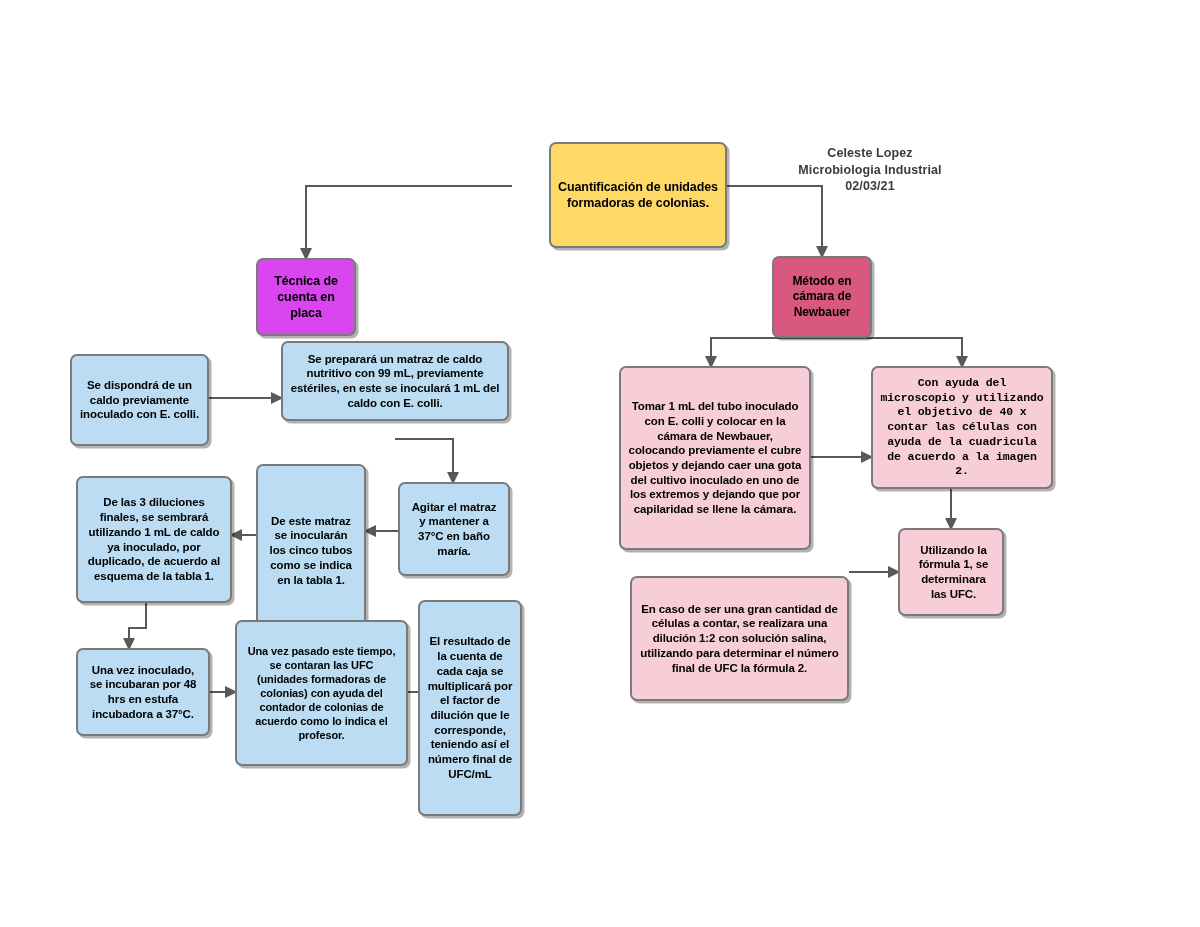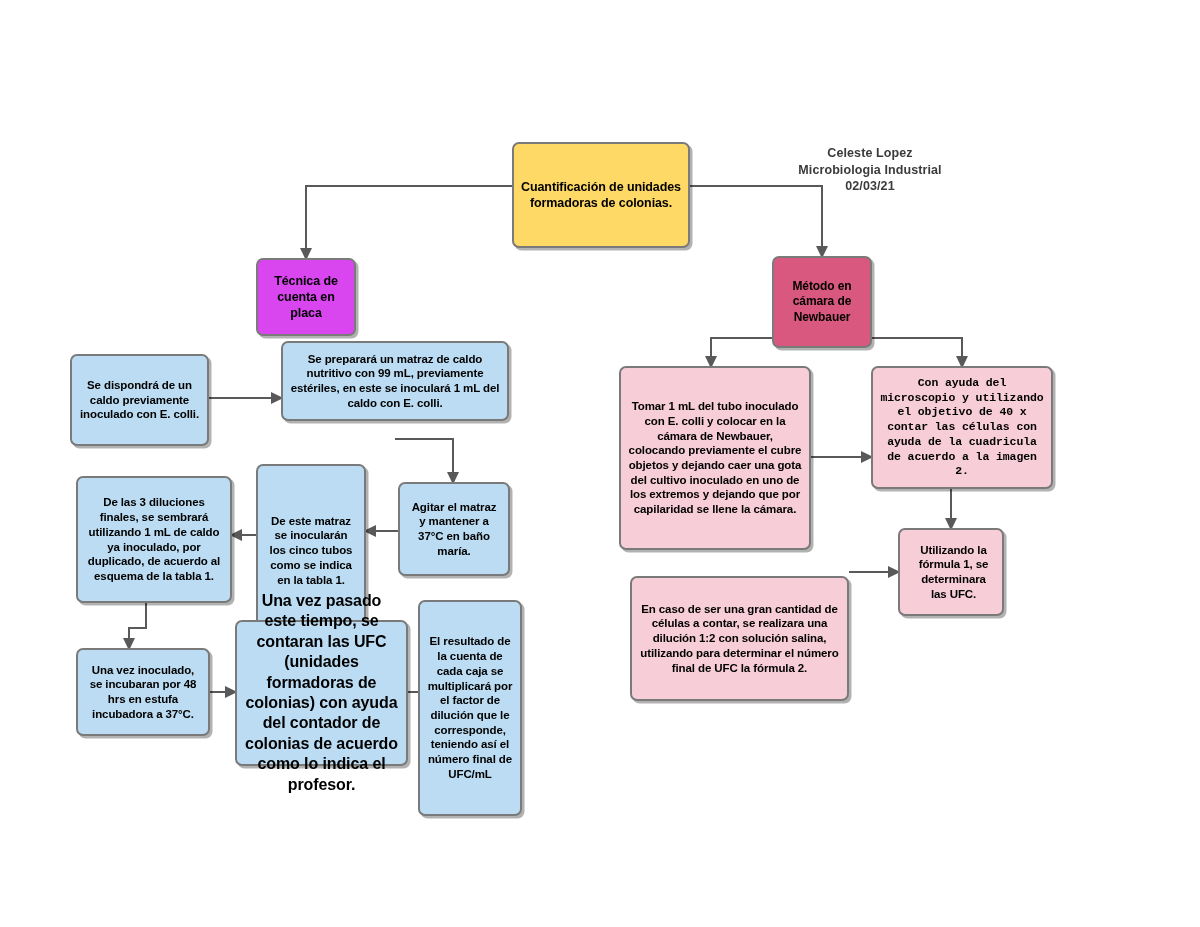--- a/index.html
+++ b/index.html
@@ -46,20 +46,21 @@
     letter-spacing: -0.1px;
   }
   .node span {
     display: block;
     width: 100%;
   }
   .n-root {
     background: #ffd966;
     border-color: #7a7a7a;
     font-size: 12.5px;
+    margin-left: 37px;
   }
   .n-blue-head {
     background: #d946ef;
     border-color: #7a7a7a;
     font-size: 12.5px;
   }
   .n-pink-head {
     background: #d9587f;
     border-color: #7a7a7a;
     font-size: 12px;
@@ -121,21 +122,21 @@
   <div class="credits" style="left:760px; top:145px; width:220px;">
     <span>Celeste Lopez</span>
     <span>Microbiologia Industrial</span>
     <span>02/03/21</span>
   </div>
 
   <div class="node n-blue-head" style="left:256px; top:258px; width:100px; height:78px;">
     <span>Técnica de cuenta en placa</span>
   </div>
 
-  <div class="node n-pink-head" style="left:772px; top:256px; width:100px; height:92px;">
+  <div class="node n-pink-head" style="left:772px; top:256px; width:100px; height:82px;">
     <span>Método en cámara de Newbauer</span>
   </div>
 
   <div class="node n-blue" style="left:70px; top:354px; width:139px; height:92px; font-size:11.5px;">
     <span>Se dispondrá de un caldo previamente inoculado con E. colli.</span>
   </div>
 
   <div class="node n-blue" style="left:281px; top:341px; width:228px; height:80px; font-size:11.5px;">
     <span>Se preparará un matraz de caldo nutritivo con 99 mL, previamente estériles, en este se inoculará 1 mL del caldo con E. colli.</span>
   </div>
@@ -149,21 +150,21 @@
   </div>
 
   <div class="node n-blue" style="left:76px; top:476px; width:156px; height:127px; font-size:11.5px;">
     <span>De las 3 diluciones finales, se sembrará utilizando 1 mL de caldo ya inoculado, por duplicado, de acuerdo al esquema de la tabla 1.</span>
   </div>
 
   <div class="node n-blue" style="left:76px; top:648px; width:134px; height:88px; font-size:11.5px;">
     <span>Una vez inoculado, se incubaran por 48 hrs en estufa incubadora a 37°C.</span>
   </div>
 
-  <div class="node n-blue" style="left:235px; top:620px; width:173px; height:146px; font-size:16px;">
+  <div class="node n-blue" style="left:235px; top:620px; width:173px; height:146px; font-size:11px;">
     <span>Una vez pasado este tiempo, se contaran las UFC (unidades formadoras de colonias) con ayuda del contador de colonias de acuerdo como lo indica el profesor.</span>
   </div>
 
   <div class="node n-blue" style="left:418px; top:600px; width:104px; height:216px; font-size:11.5px;">
     <span>El resultado de la cuenta de cada caja se multiplicará por el factor de dilución que le corresponde, teniendo así el número final de UFC/mL</span>
   </div>
 
   <div class="node n-pink" style="left:619px; top:366px; width:192px; height:184px; font-size:11.5px;">
     <span>Tomar 1 mL del tubo inoculado con E. colli y colocar en la cámara de Newbauer, colocando previamente el cubre objetos y dejando caer una gota del cultivo inoculado en uno de los extremos y dejando que por capilaridad se llene la cámara.</span>
   </div>

